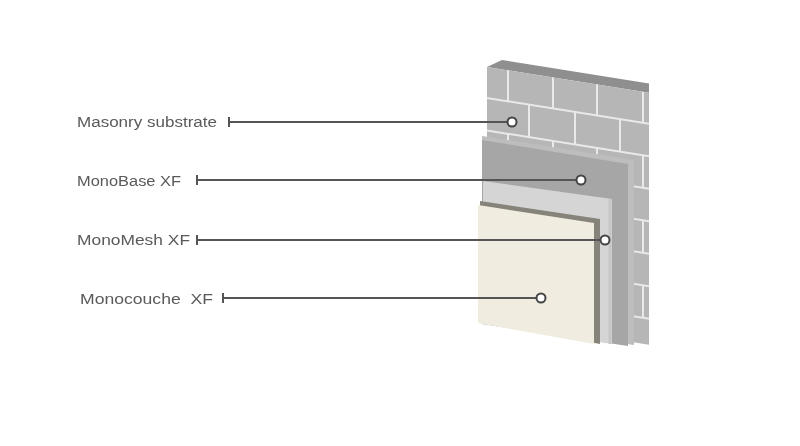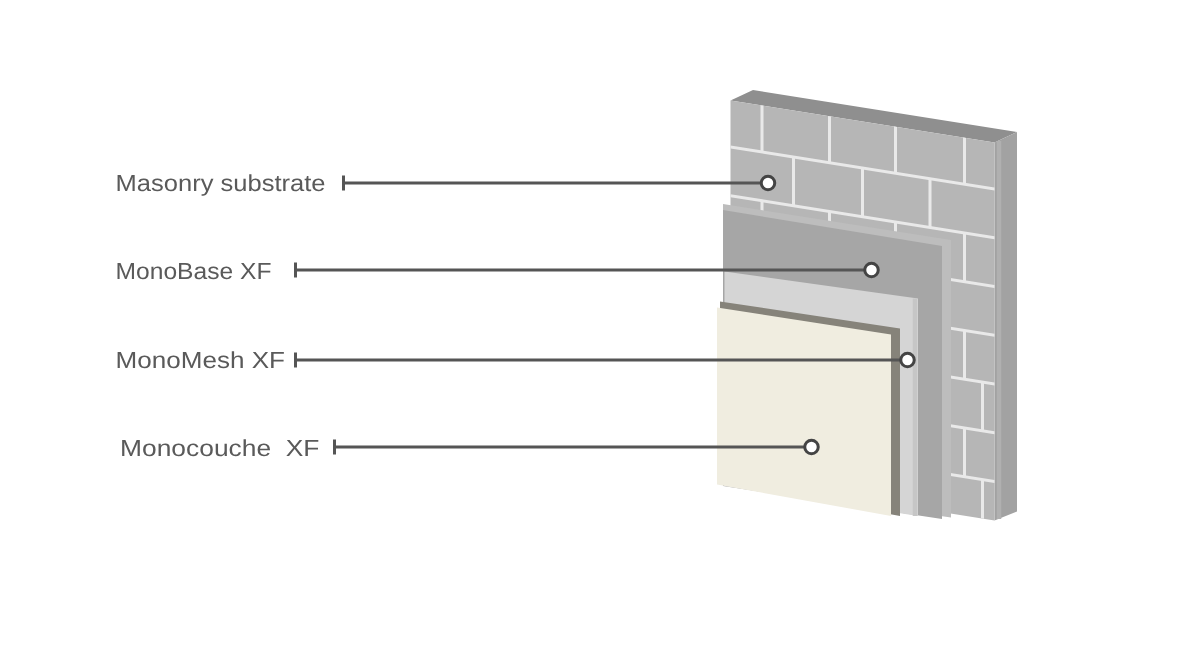--- a/index.html
+++ b/index.html
@@ -1,16 +1,16 @@
 <!DOCTYPE html>
 <html><head>
   <meta charset="utf-8">
   <style>
     html, body { margin: 0; padding: 0; background: #ffffff; }
-    .canvas { position: relative; width: 800px; height: 446px; overflow: hidden; background: #ec4899; }
+    .canvas { position: relative; width: 649px; height: 446px; overflow: hidden; background: #ec4899; }
     svg { display: block; }
     .label-text {
       font-family: "Liberation Sans", "DejaVu Sans", sans-serif;
       font-size: 15.5px;
       fill: #5a5a5a;
       white-space: pre;
     }
     .leader { stroke: #555555; stroke-width: 2; fill: none; }
     .tick { stroke: #555555; stroke-width: 2; }
     .marker { stroke: #444444; stroke-width: 2; fill: #ffffff; }

